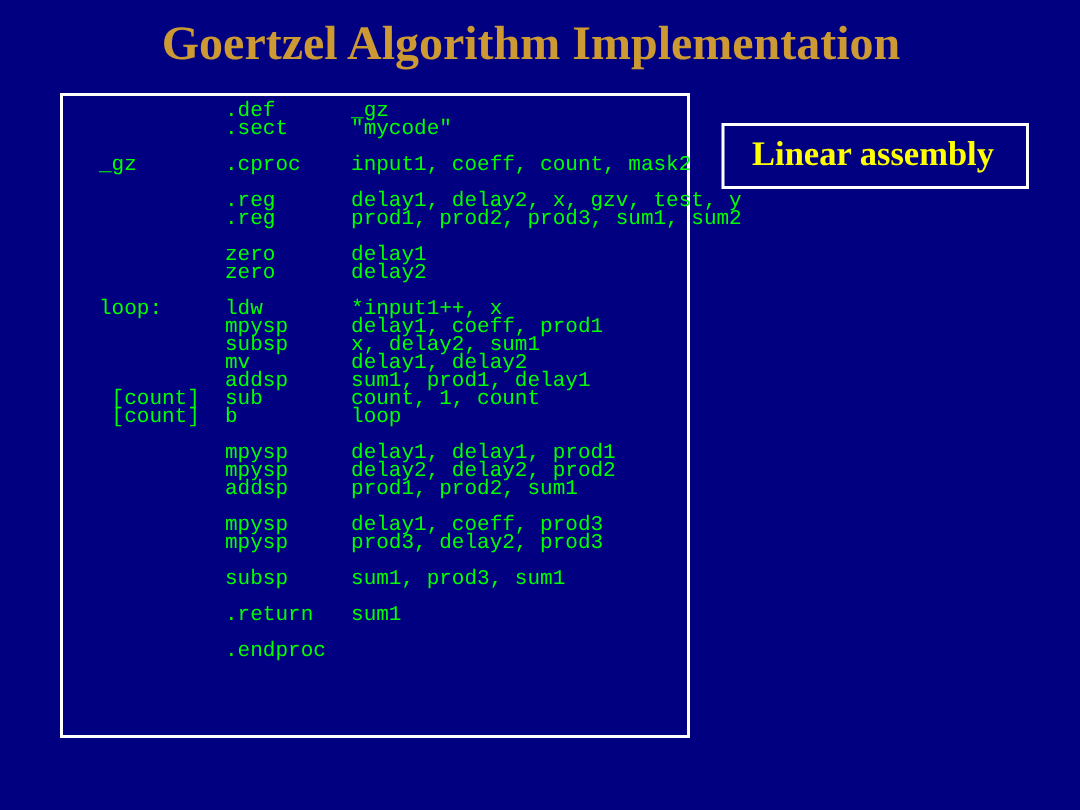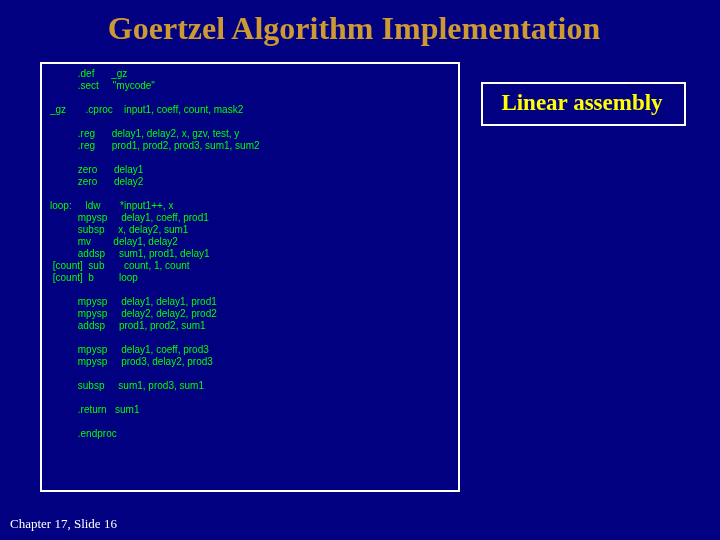--- a/index.html
+++ b/index.html
@@ -25,24 +25,24 @@
     padding: 10px 0 8px 0;
   }
   .code-box {
     position: absolute;
     left: 40px;
     top: 62px;
     width: 420px;
     height: 430px;
     border: 2px solid #ffffff;
     box-sizing: border-box;
-    padding: 4px 8px;
+    padding: 4px 24px;
     color: #00ff00;
-    font-family: Liberation Sans, sans-serif;
-    font-size: 10px;
+    font-family: Liberation Mono, monospace;
+    font-size: 14px;
     line-height: 12px;
     white-space: pre;
   }
   .callout {
     position: absolute;
     right: 22px;
     top: 82px;
     width: 205px;
     border: 2px solid #ffffff;
     background: #000080;
@@ -99,15 +99,14 @@
           subsp     sum1, prod3, sum1
 
           .return   sum1
 
           .endproc</div>
 
   <div class="callout">
     <div>Linear assembly</div>
   </div>
 
-  <div class="footer">Chapter 17, Slide 16</div>
 
 </div>
 
 </body></html>

